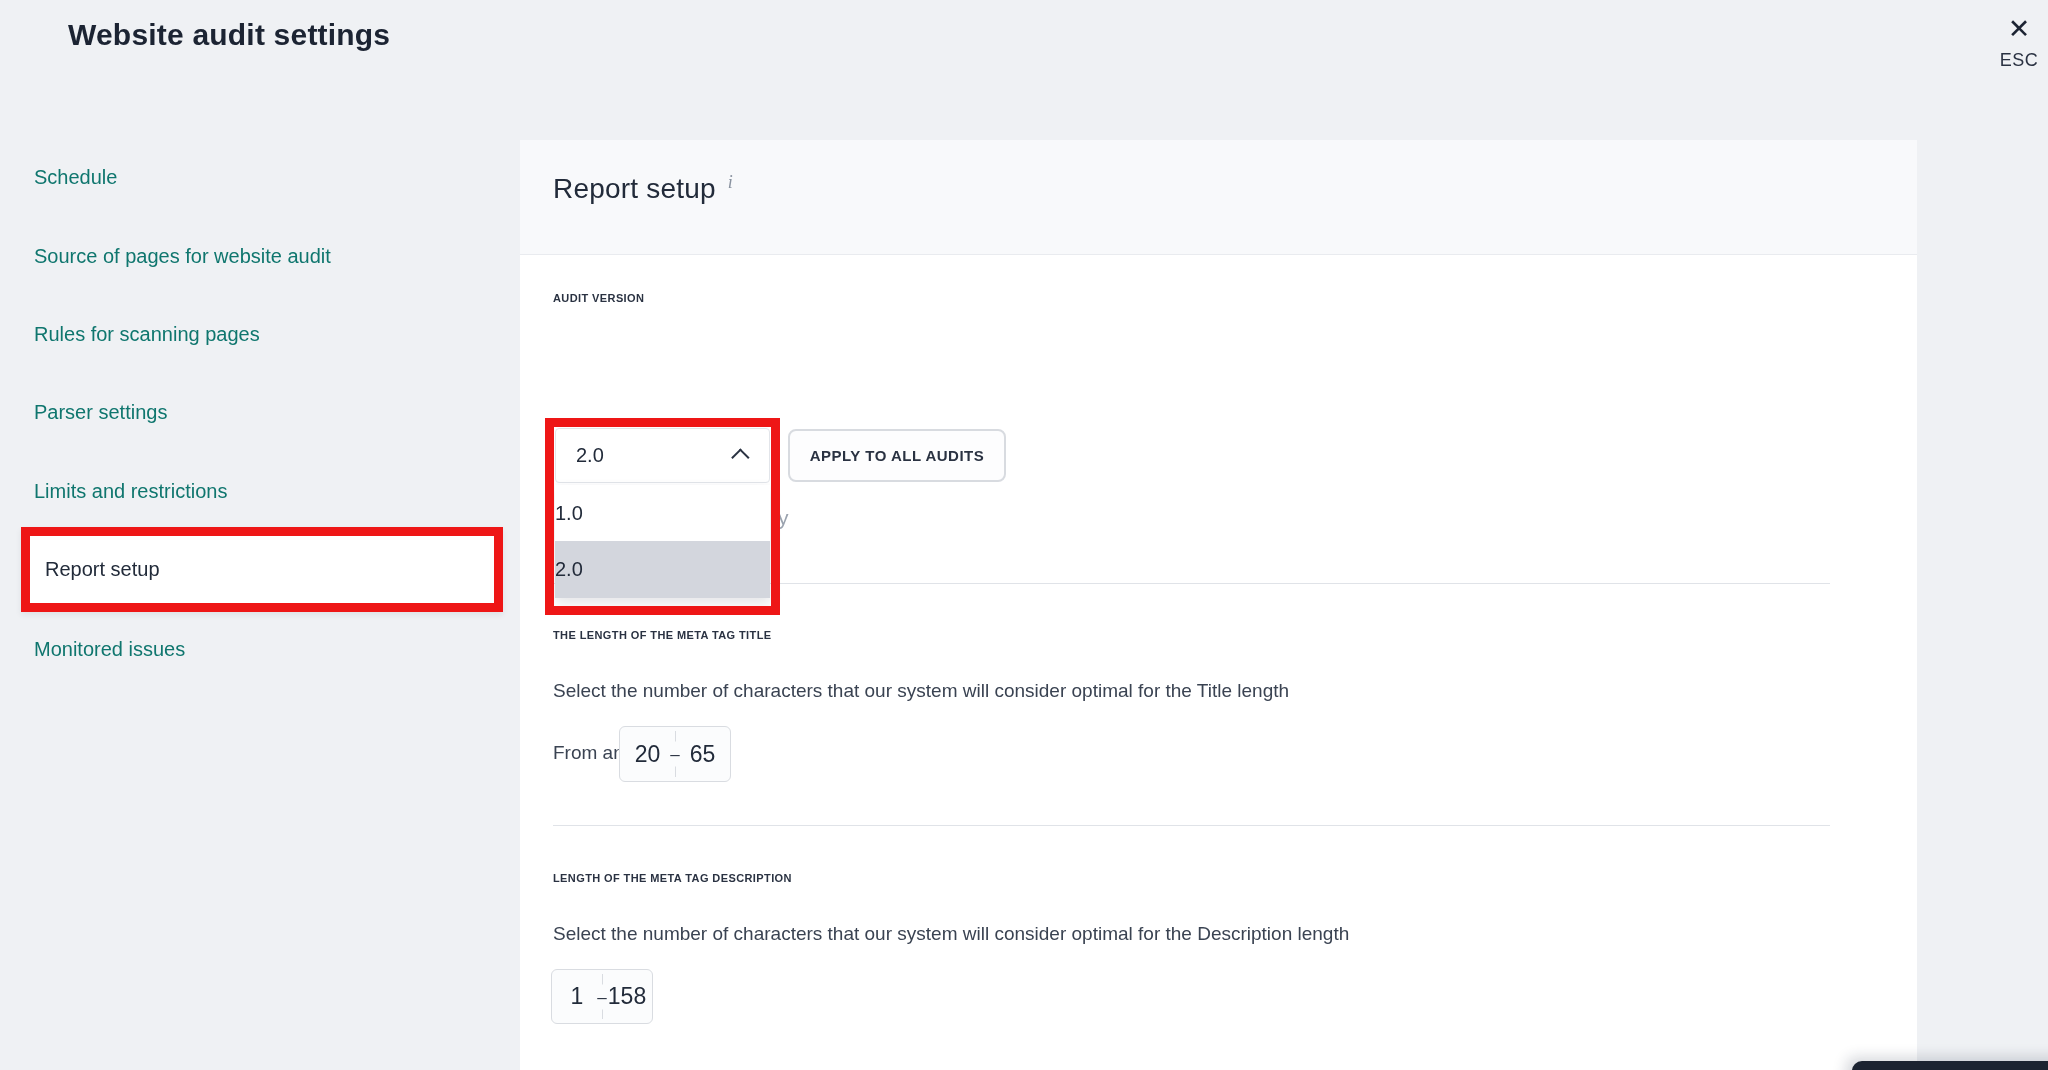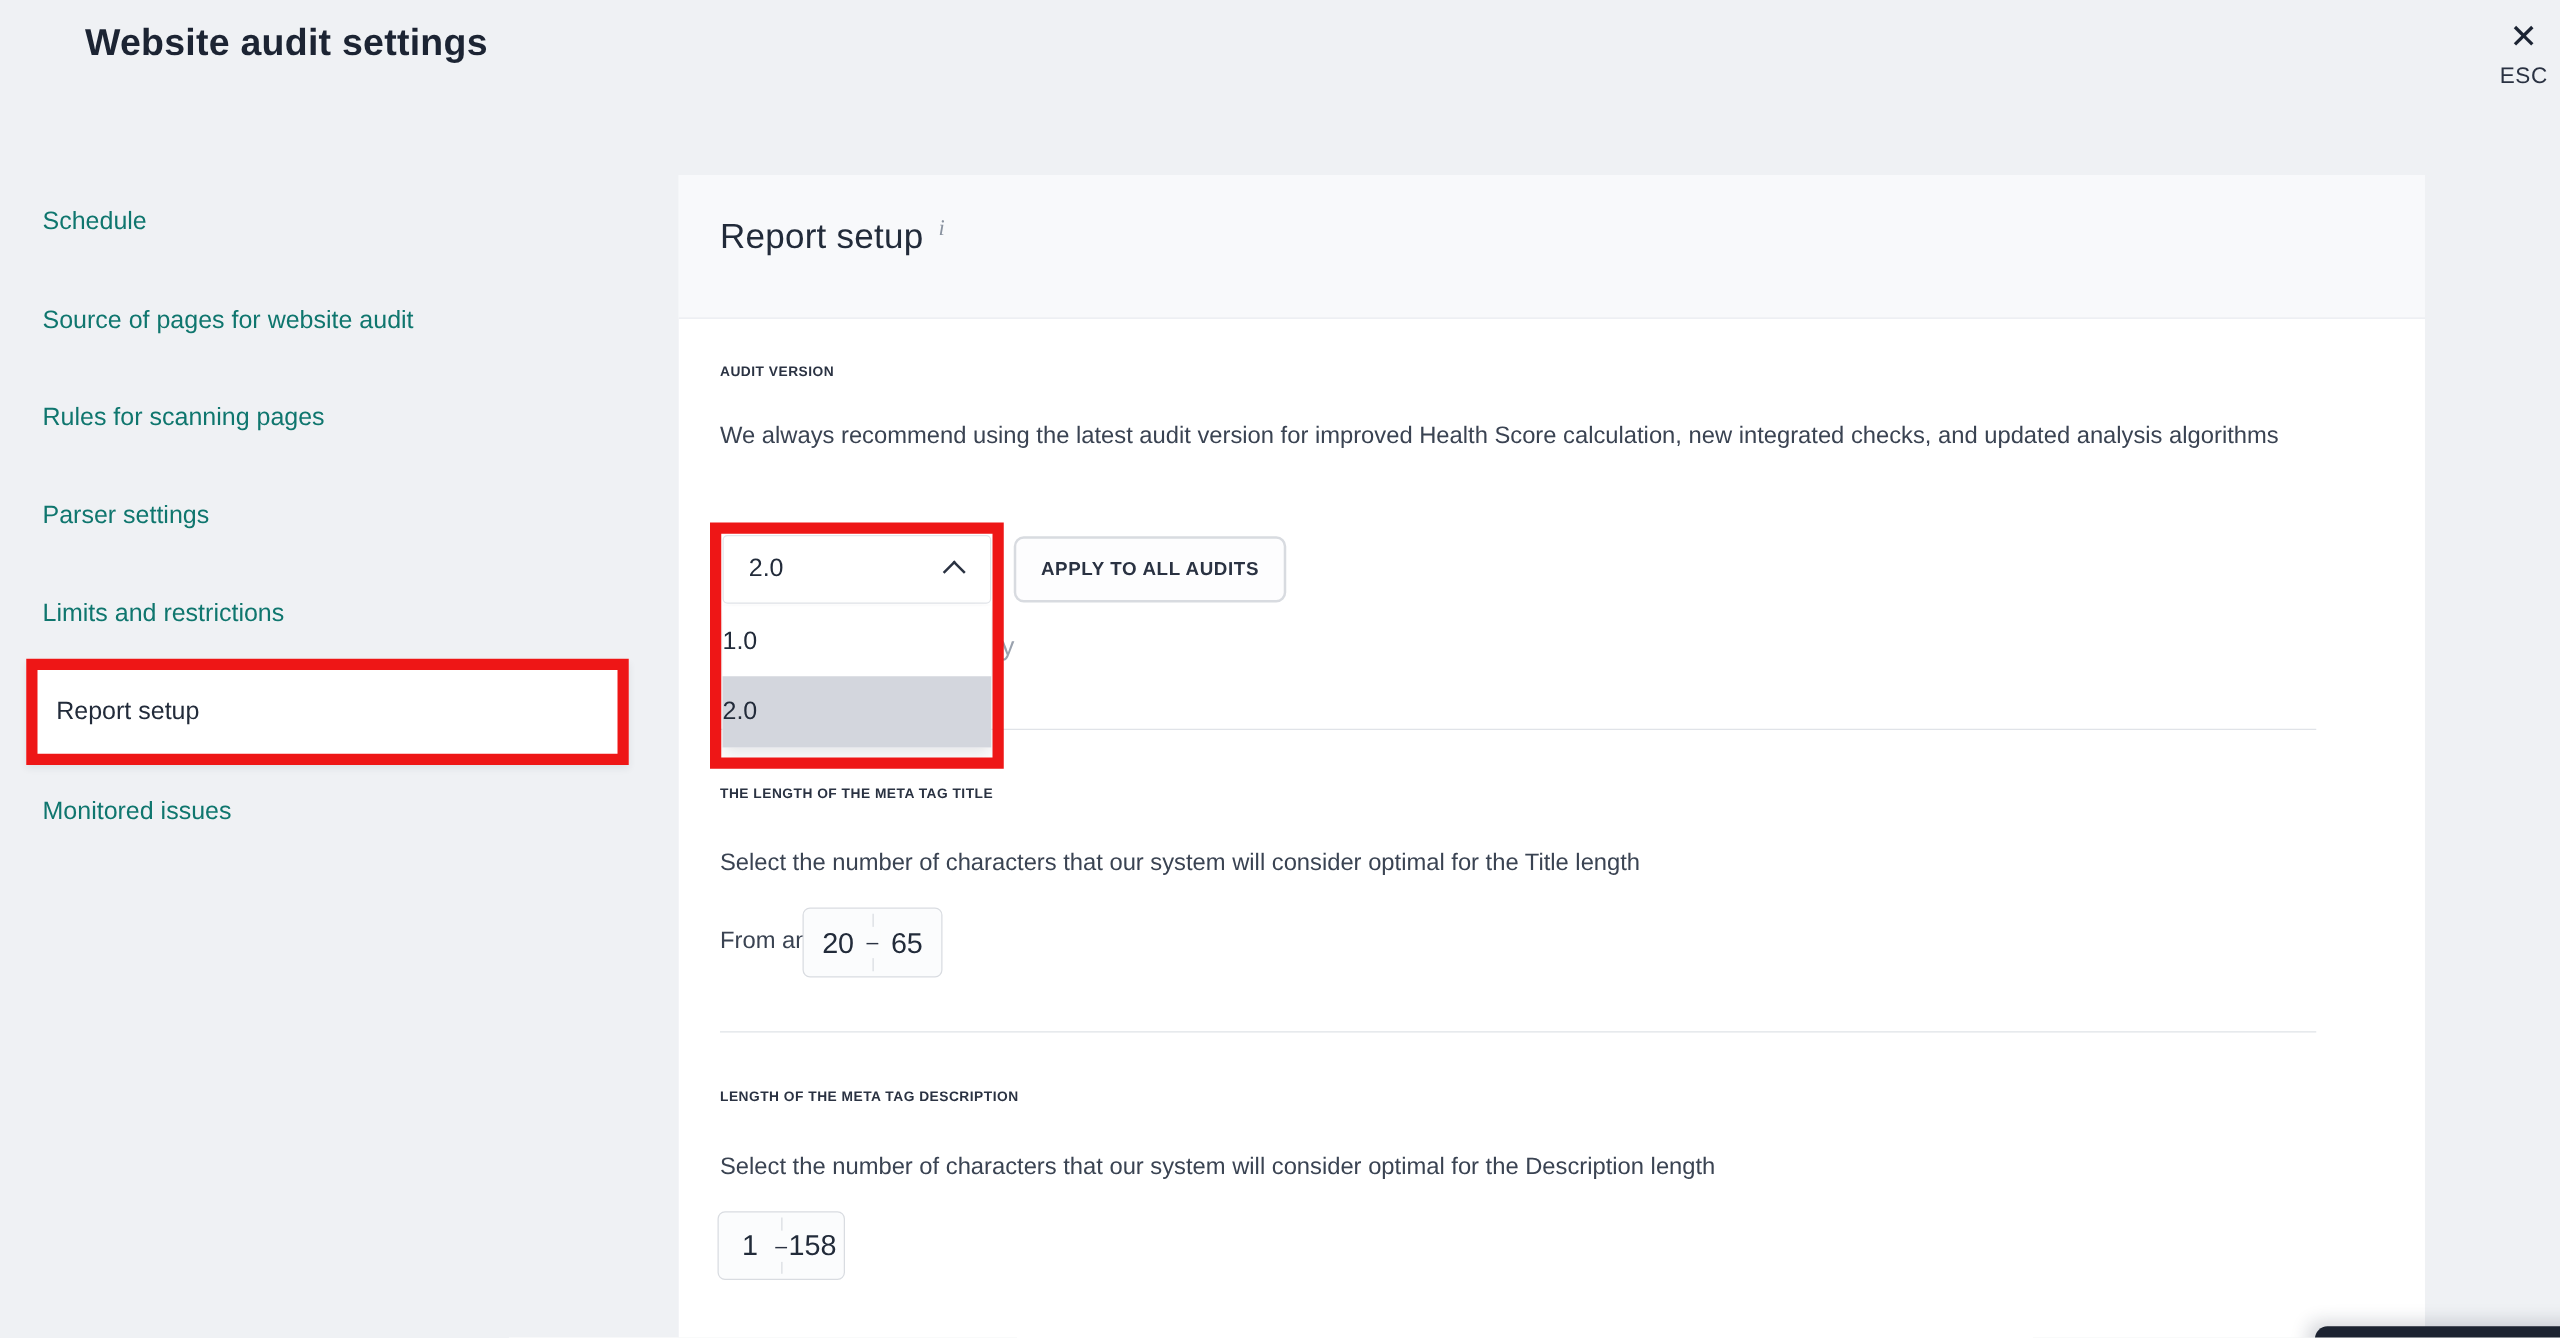--- a/index.html
+++ b/index.html
@@ -40,21 +40,21 @@
     box-shadow: 0 3px 6px rgba(40,50,70,.08);
     display: flex; align-items: center;
     cursor: pointer;
   }
   .active-item-box .label {
     padding-left: 15px; font-size: 20px; color: #222b3a;
   }
 
   
   .panel {
-    left: 543px; top: 140px; width: 1397px; height: 930px;
+    left: 520px; top: 140px; width: 1397px; height: 930px;
     background: #ffffff;
   }
   .panel-header {
     position: absolute; left: 0; top: 0; width: 100%; height: 115px;
     background: #f8f9fb; border-bottom: 1px solid #e9ebef;
   }
   .panel-title {
     position: absolute; left: 33px; top: 32px;
     font-size: 28px; color: #222b3a; letter-spacing: .2px;
   }
@@ -176,21 +176,20 @@
 
 <section class="abs panel">
 
   <div class="panel-header">
     <div class="panel-title">
       <span>Report setup</span><span class="info-i">i</span>
     </div>
   </div>
 
   <div class="section-label" style="top:152px">AUDIT VERSION</div>
-  <div class="body-text" style="top:193px; width:1295px">We always recommend using the latest audit version for improved Health Score calculation, new integrated checks, and updated analysis algorithms</div>
 
   <span class="occluded-frag">y</span>
 
   <div class="divider" style="top:443px"></div>
 
   <div class="select-box">
     <span class="select-value">2.0</span>
     <span class="chev-up"></span>
   </div>
 

